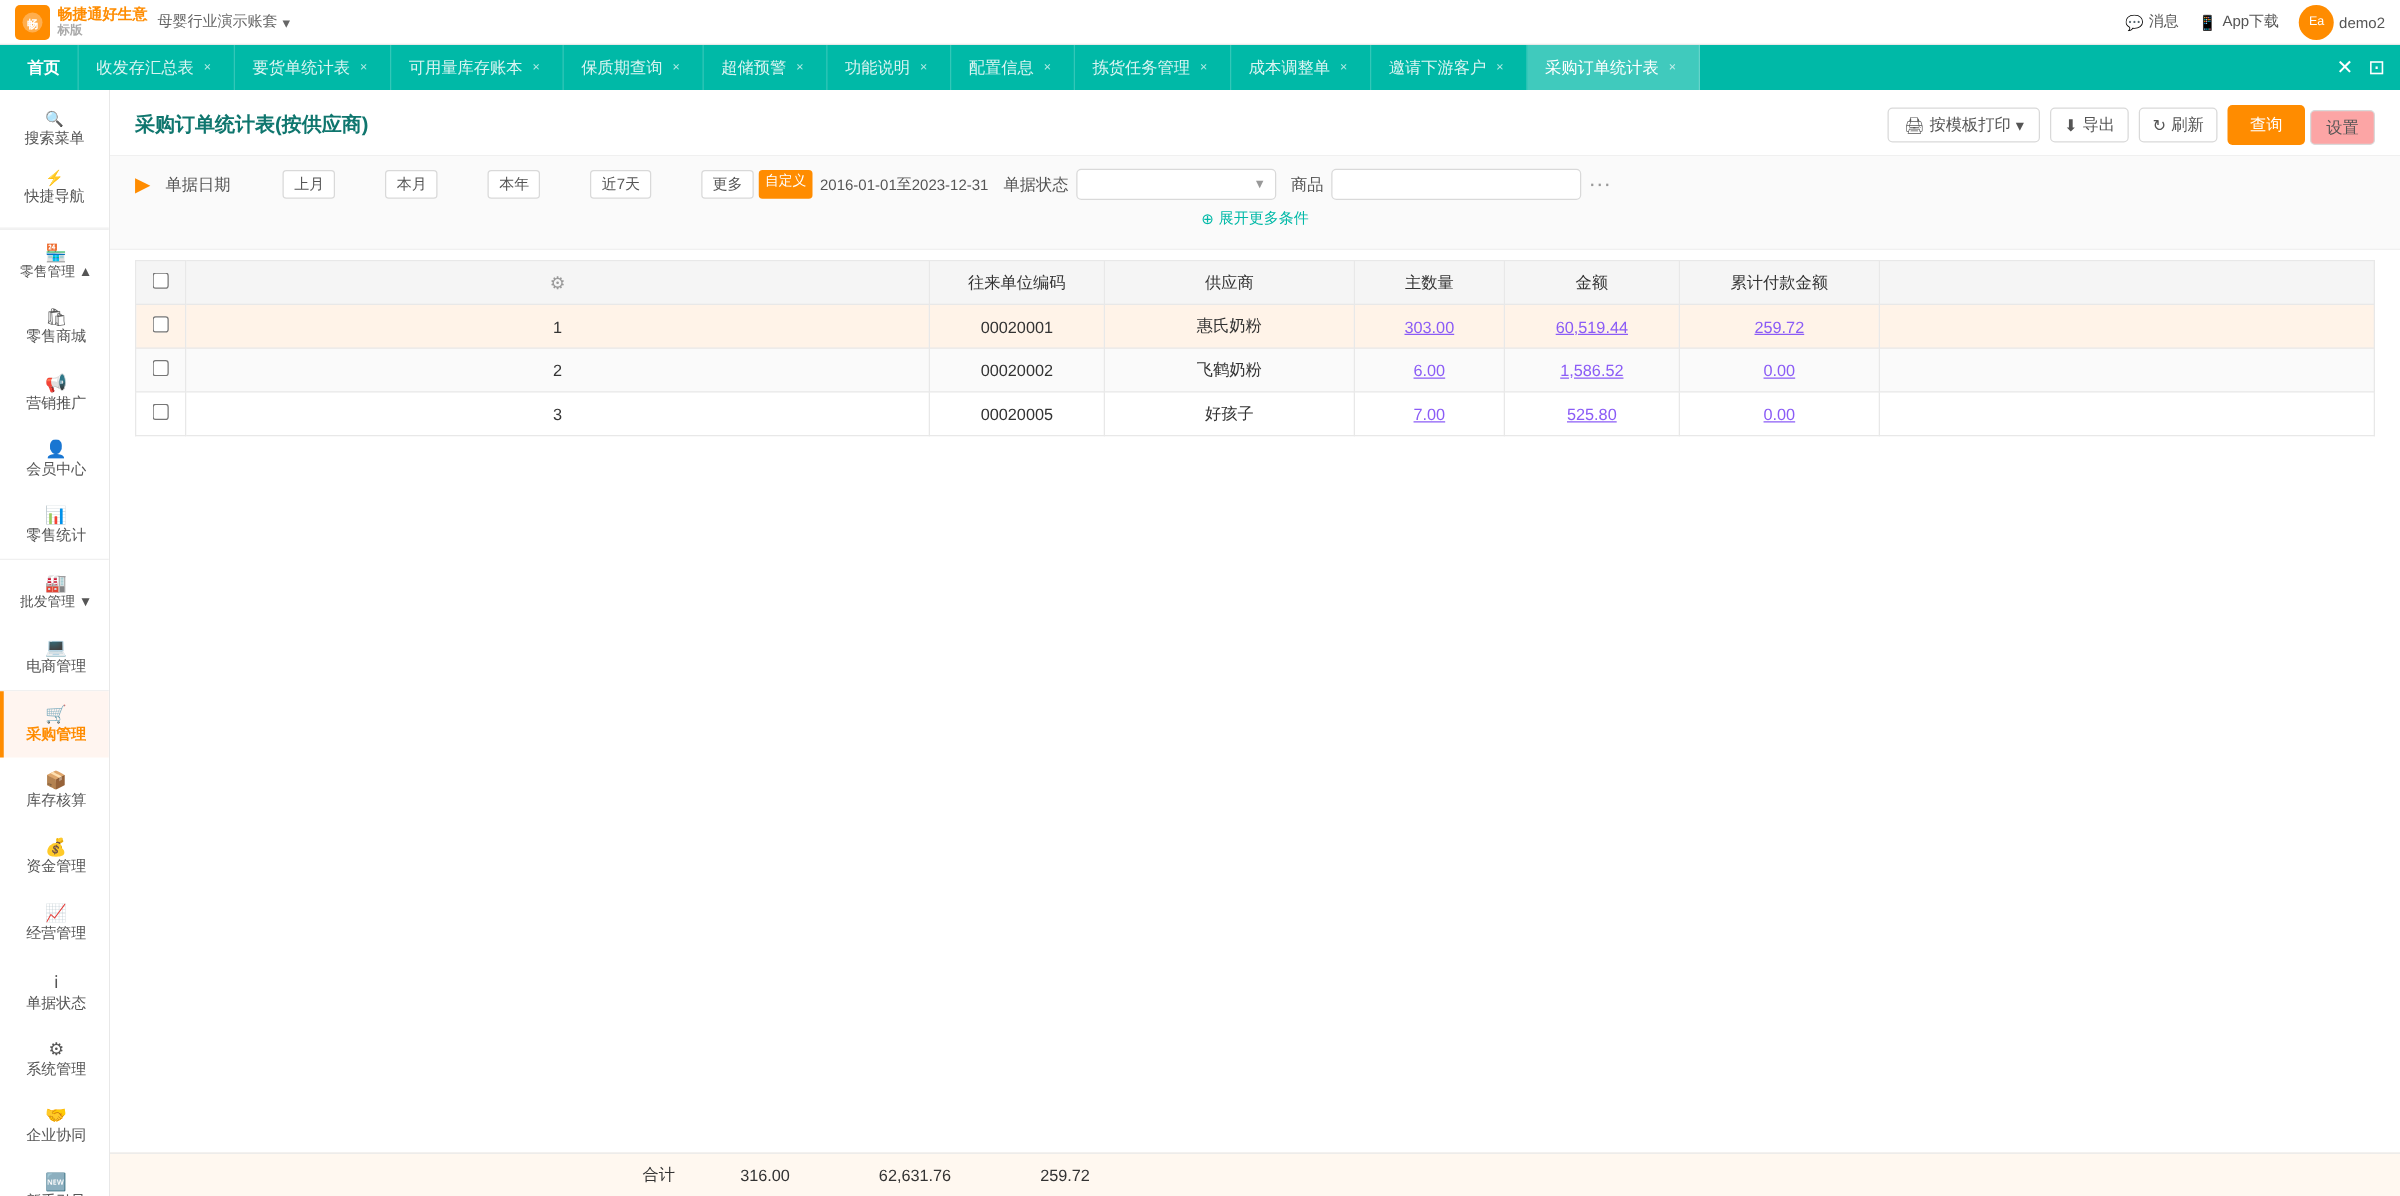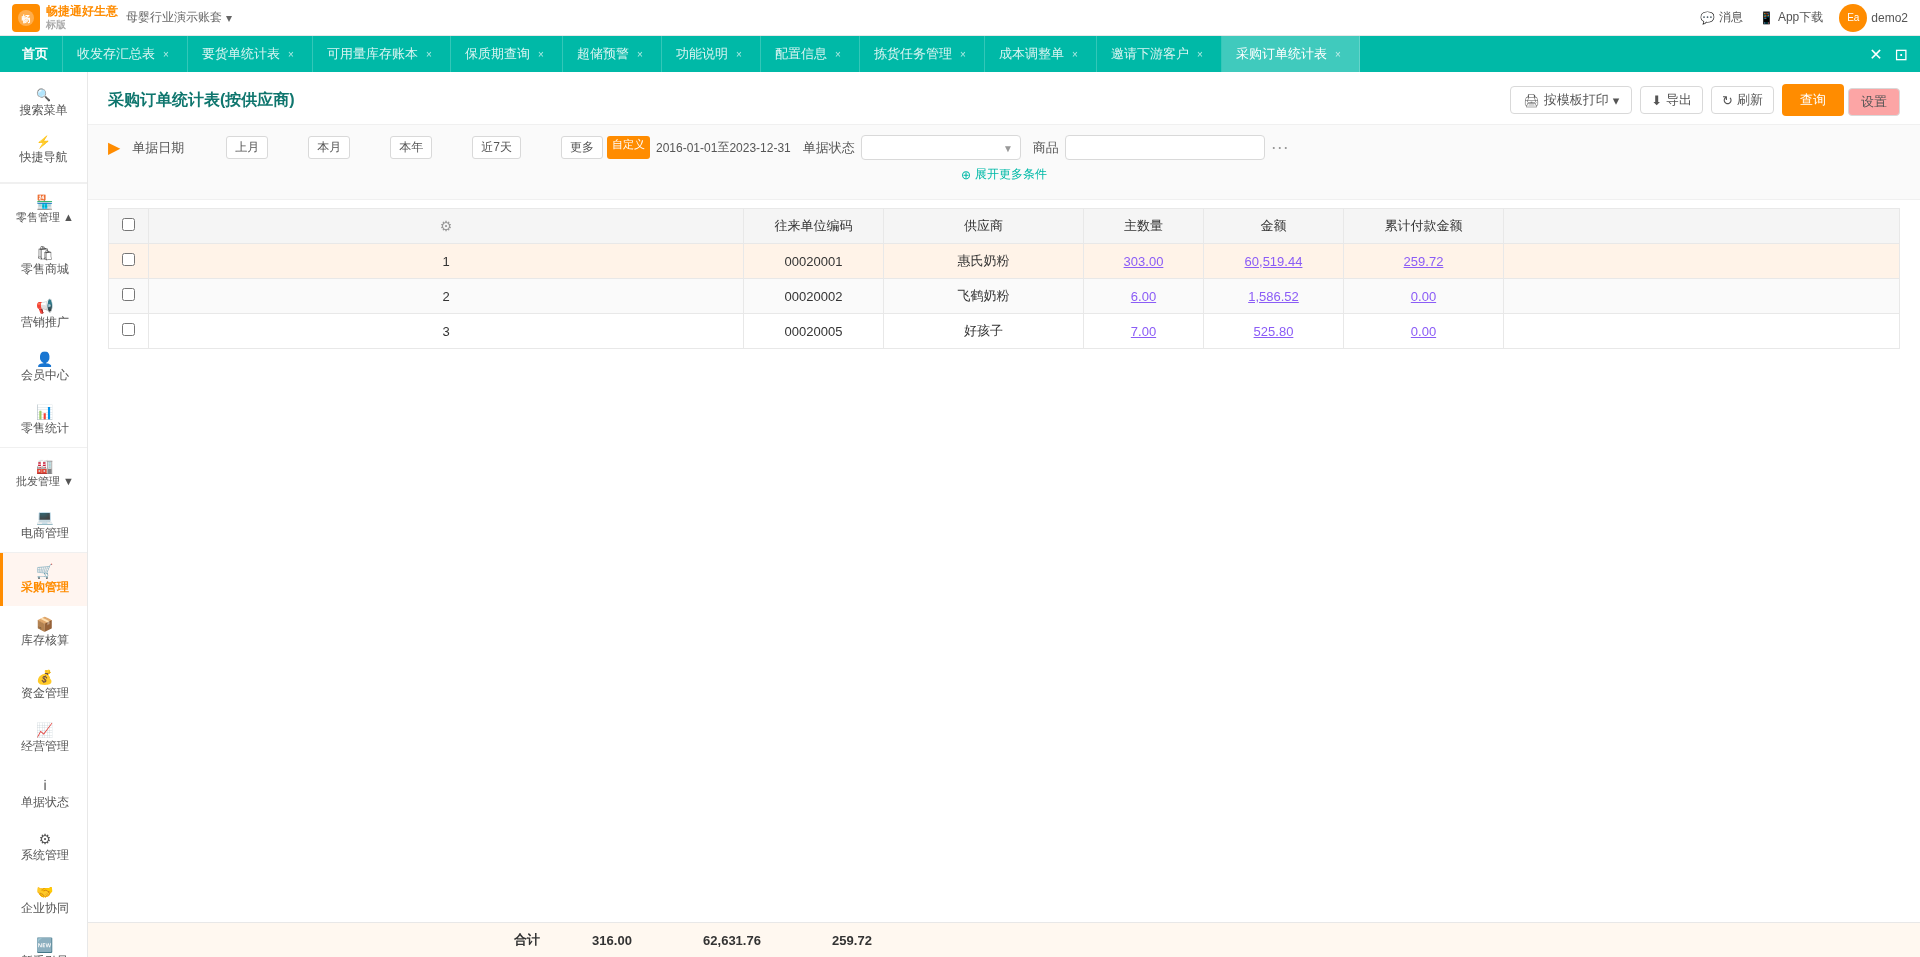--- a/index.html
+++ b/index.html
@@ -74,21 +74,21 @@
     .td-number { color: #8b5cf6; text-decoration: underline; cursor: pointer; }
     .col-unit-code { width: 140px; }
     .col-supplier { width: 200px; }
     .col-qty { width: 120px; }
     .col-amount { width: 140px; }
     .col-paid { width: 160px; }
     .checkbox-col { width: 40px; }
     .gear-icon-th { font-size: 14px; color: #999; cursor: pointer; }
 
     
-    .table-footer { background: #fff8f0; border-top: 1px solid #e8e8e8; padding: 8px 20px; font-weight: bold; }
+    .table-footer { background: #fff8f0; border-top: 1px solid #e8e8e8; padding: 8px 20px; }
     .footer-row { display: flex; align-items: center; }
     .footer-label { width: 354px; text-align: right; padding-right: 12px; font-size: 13px; color: #333; }
     .footer-val { width: 120px; text-align: center; font-size: 13px; color: #333; }
 
     
     .custom-tag { background: #ff8c00; color: white; font-size: 11px; padding: 1px 5px; border-radius: 3px; }
   </style>
 </head>
 <body>
 

